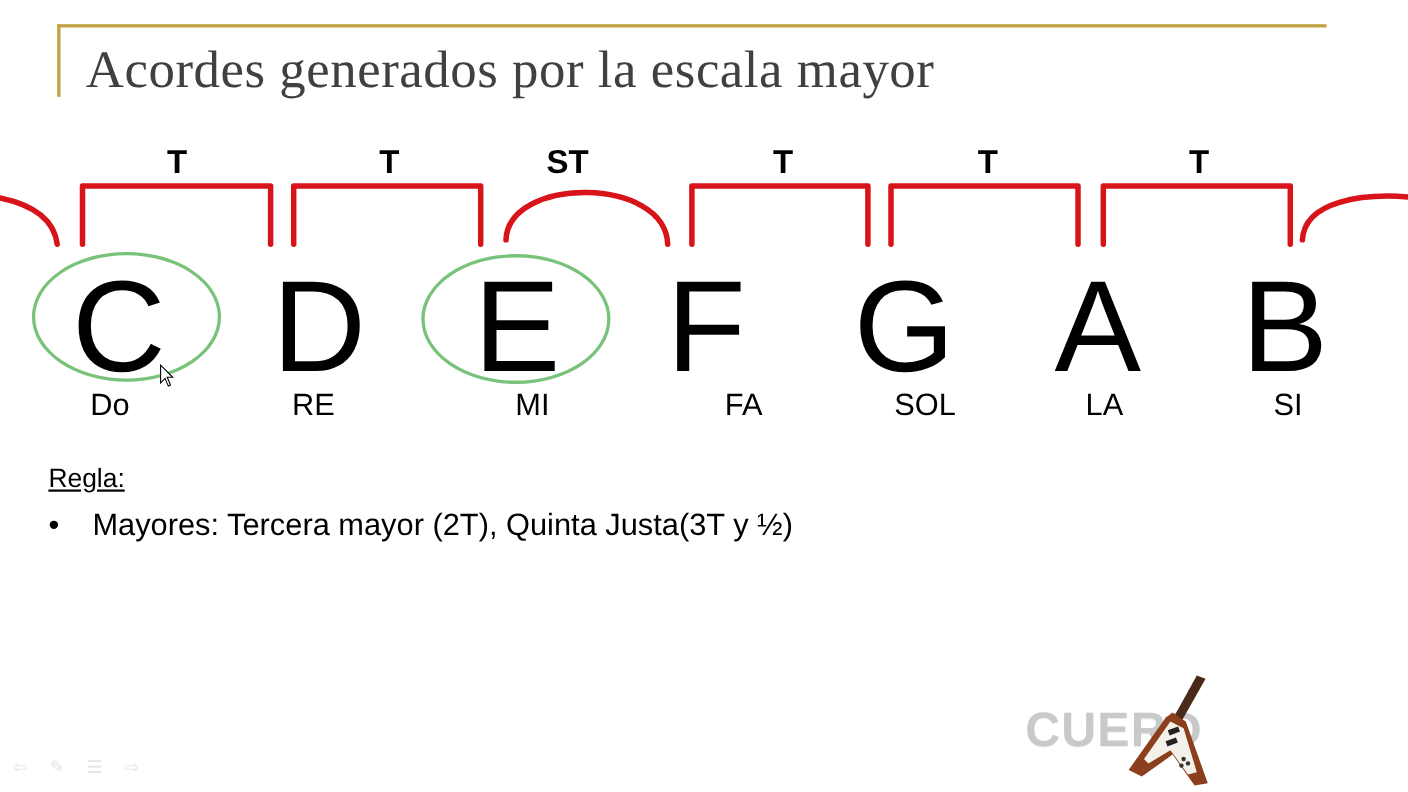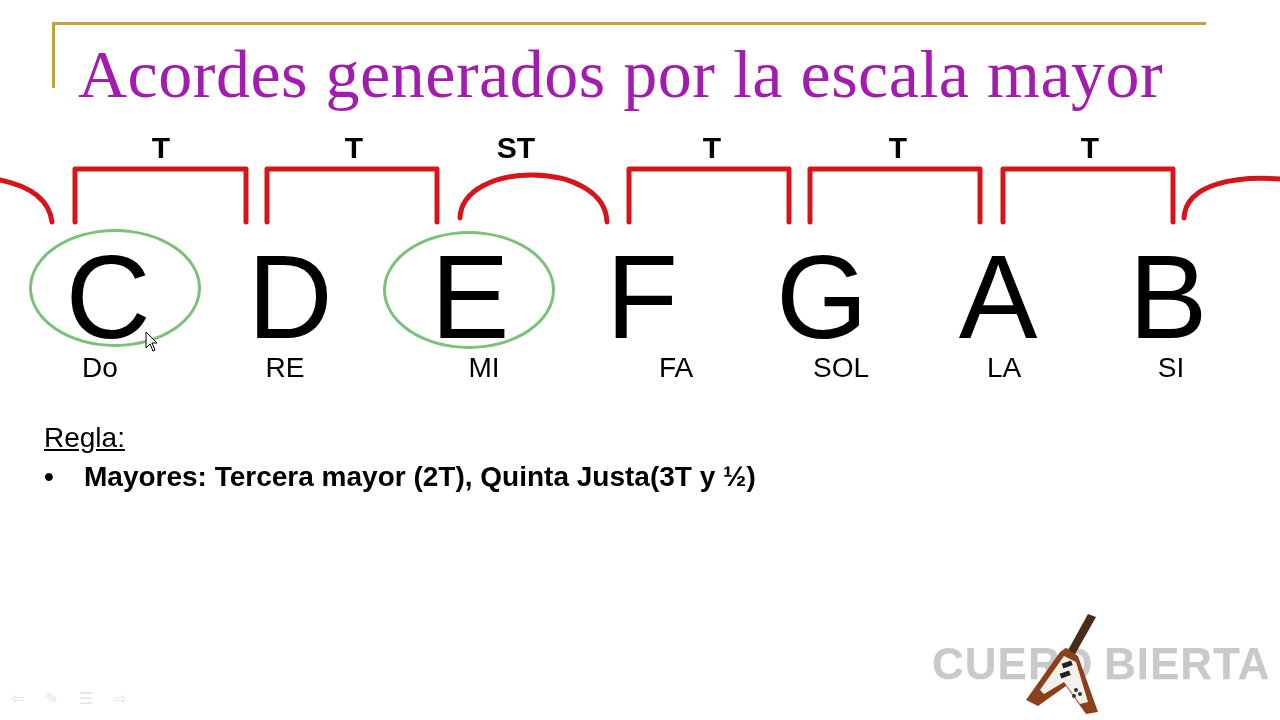--- a/index.html
+++ b/index.html
@@ -12,46 +12,46 @@
     position: absolute; left: 52px; top: 22px; width: 1154px; height: 3px;
     background: #c2a341;
   }
   .frame-left {
     position: absolute; left: 52px; top: 22px; width: 3px; height: 66px;
     background: #c2a341;
   }
   .title {
     position: absolute; left: 78px; top: 40px;
     font-family: "Liberation Serif", "DejaVu Serif", serif;
-    font-size: 68px; color: #a21caf; letter-spacing: 0.5px;
+    font-size: 48px; color: #404040; letter-spacing: 0.5px;
     white-space: nowrap; line-height: 1;
   }
   svg.intervals { position: absolute; left: 0; top: 0; }
   .interval-label {
     position: absolute; font-weight: bold; font-size: 30px; color: #000;
     transform: translateX(-50%); top: 133px; line-height: 1;
   }
   .note-letter {
     position: absolute; top: 238px; font-size: 118px; color: #000;
     transform: translateX(-50%); line-height: 1;
   }
   .note-name {
     position: absolute; top: 354px; font-size: 28px; color: #000;
     transform: translateX(-50%); line-height: 1;
   }
   .highlight {
     position: absolute; border: 3px solid #79c279; border-radius: 50%;
     box-sizing: border-box;
   }
   .rule-title {
-    position: absolute; left: 44px; top: 422px; font-size: 28px;
+    position: absolute; left: 44px; top: 422px; font-size: 24px;
     text-decoration: underline; color: #000;
   }
   .rule-list {
-    position: absolute; left: 44px; top: 458px; margin: 0; padding: 0; list-style: none; font-weight: bold;
+    position: absolute; left: 44px; top: 458px; margin: 0; padding: 0; list-style: none;
   }
   .rule-list li {
     font-size: 28px; color: #000; height: 38px; line-height: 38px; white-space: nowrap;
   }
   .bullet { display: inline-block; width: 40px; }
   .logo {
     position: absolute; left: 932px; top: 612px; width: 300px; height: 104px;
   }
   .logo-text {
     position: absolute; top: 30px; font-size: 44px; font-weight: bold;
@@ -120,21 +120,20 @@
   <path d="M1,1 L1,17 L5,13 L8,20 L10,19 L7,12 L12,12 Z" fill="#ffffff" stroke="#000" stroke-width="1"></path>
 </svg>
 
 <div class="rule-title">Regla:</div>
 <ul class="rule-list">
   <li><span class="bullet">•</span><span>Mayores: Tercera mayor (2T), Quinta Justa(3T y ½)</span></li>
 </ul>
 
 <div class="logo">
   <span class="logo-text" style="left:0px">CUERD</span>
-  <span class="logo-text" style="left:172px">BIERTA</span>
   <svg style="position:absolute; left:88px; top:0;" width="90" height="104" viewBox="0 0 90 104">
 
     <path d="M68,2 L76,5 L54,44 L47,40 Z" fill="#4a2a18"></path>
 
     <path d="M46,36 L58,44 L78,100 L66,102 L46,74 L18,94 L6,88 L40,40 Z" fill="#8c3f1c"></path>
 
     <path d="M44,44 L56,50 L68,90 L60,92 L44,70 L24,82 L20,78 Z" fill="#f4f1ea"></path>
     <rect x="42" y="50" width="10" height="5" fill="#222" transform="rotate(-20 47 52)"></rect>
     <rect x="40" y="60" width="10" height="5" fill="#222" transform="rotate(-20 45 62)"></rect>
     <circle cx="56" cy="78" r="2" fill="#333"></circle>

